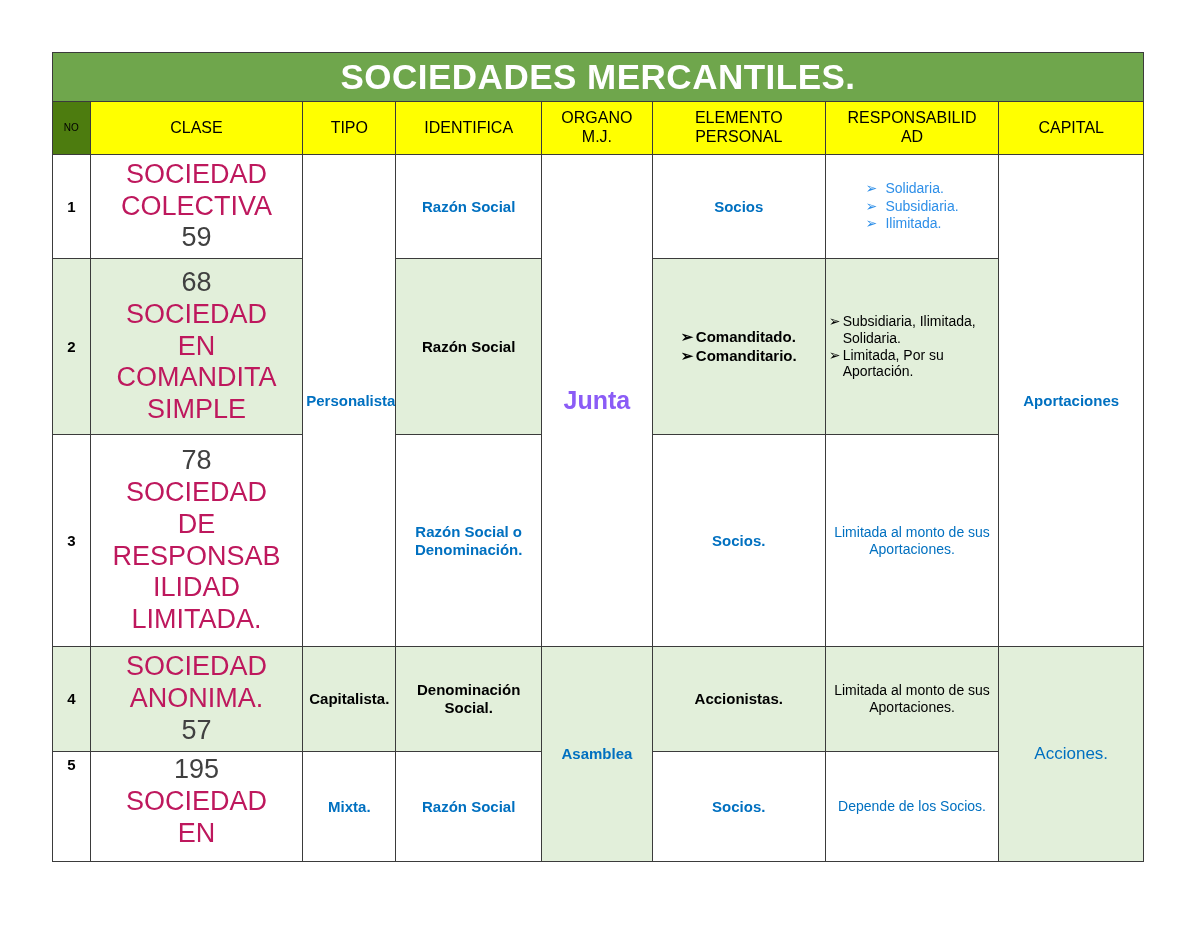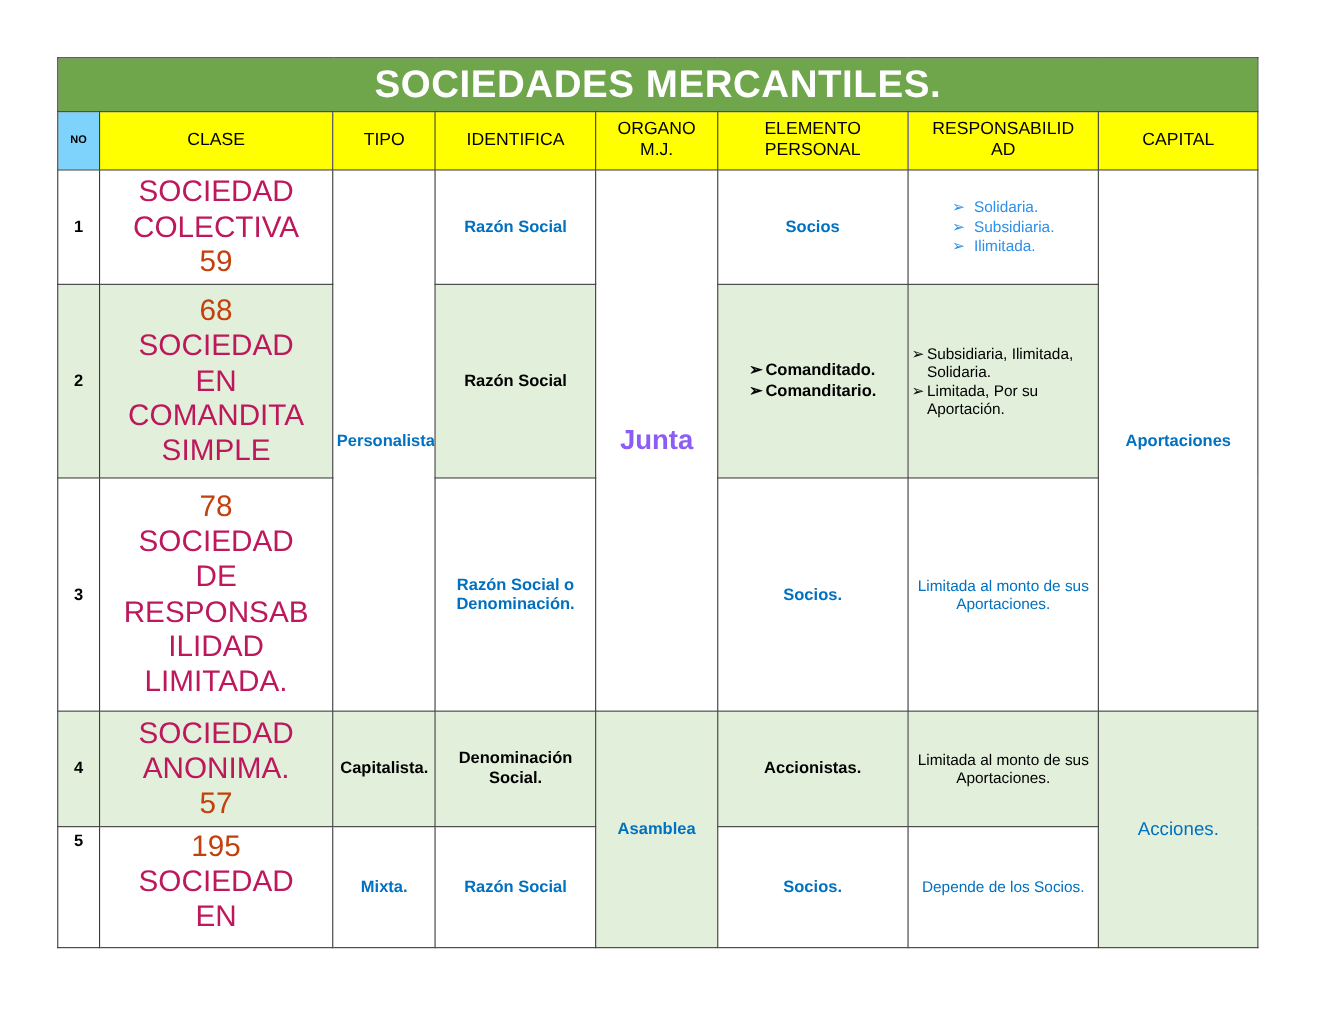--- a/index.html
+++ b/index.html
@@ -48,24 +48,24 @@
   
   td.hdr {
     background: #FFFF00;
     color: #000000;
     font-size: 16px;
     font-weight: normal;
     height: 48px;
     padding: 0 2px;
   }
   td.hdr-no {
-    background: #7dd3fc;
+    background: #4d7c0f;
     color: #000000;
     font-size: 10px;
-    font-weight: bold;
+    font-weight: normal;
     padding: 0;
   }
 
   
   tr.band-white > td { background: #FFFFFF; }
   tr.band-green > td { background: #E2EFDA; }
   td.bg-white { background: #FFFFFF !important; margin-left: 42px; }
   td.bg-green { background: #E2EFDA !important; }
 
   
@@ -76,21 +76,21 @@
   }
   td.rownum.top { vertical-align: top; padding-top: 4px; }
 
   
   td.clase {
     font-size: 27px;
     line-height: 1.18;
     color: #C00000;
     padding: 3px 2px;
   }
-  td.clase .num { color: #c2410c; }
+  td.clase .num { color: #404040; }
   td.clase .nm  { color: #be185d; }
   td.clase.top { vertical-align: top; }
 
   
   .v-blue       { color: #0070C0; font-weight: bold; font-size: 15px; }
   .v-blue-plain { color: #0070C0; font-weight: normal; font-size: 14px; }
   .v-black      { color: #000000; font-weight: bold; font-size: 15px; }
   .v-black-plain{ color: #000000; font-weight: normal; font-size: 14px; }
   .v-blue-big   { color: #8b5cf6; font-weight: bold; font-size: 25px; }
   .v-blue-med   { color: #0070C0; font-weight: normal; font-size: 17px; }

